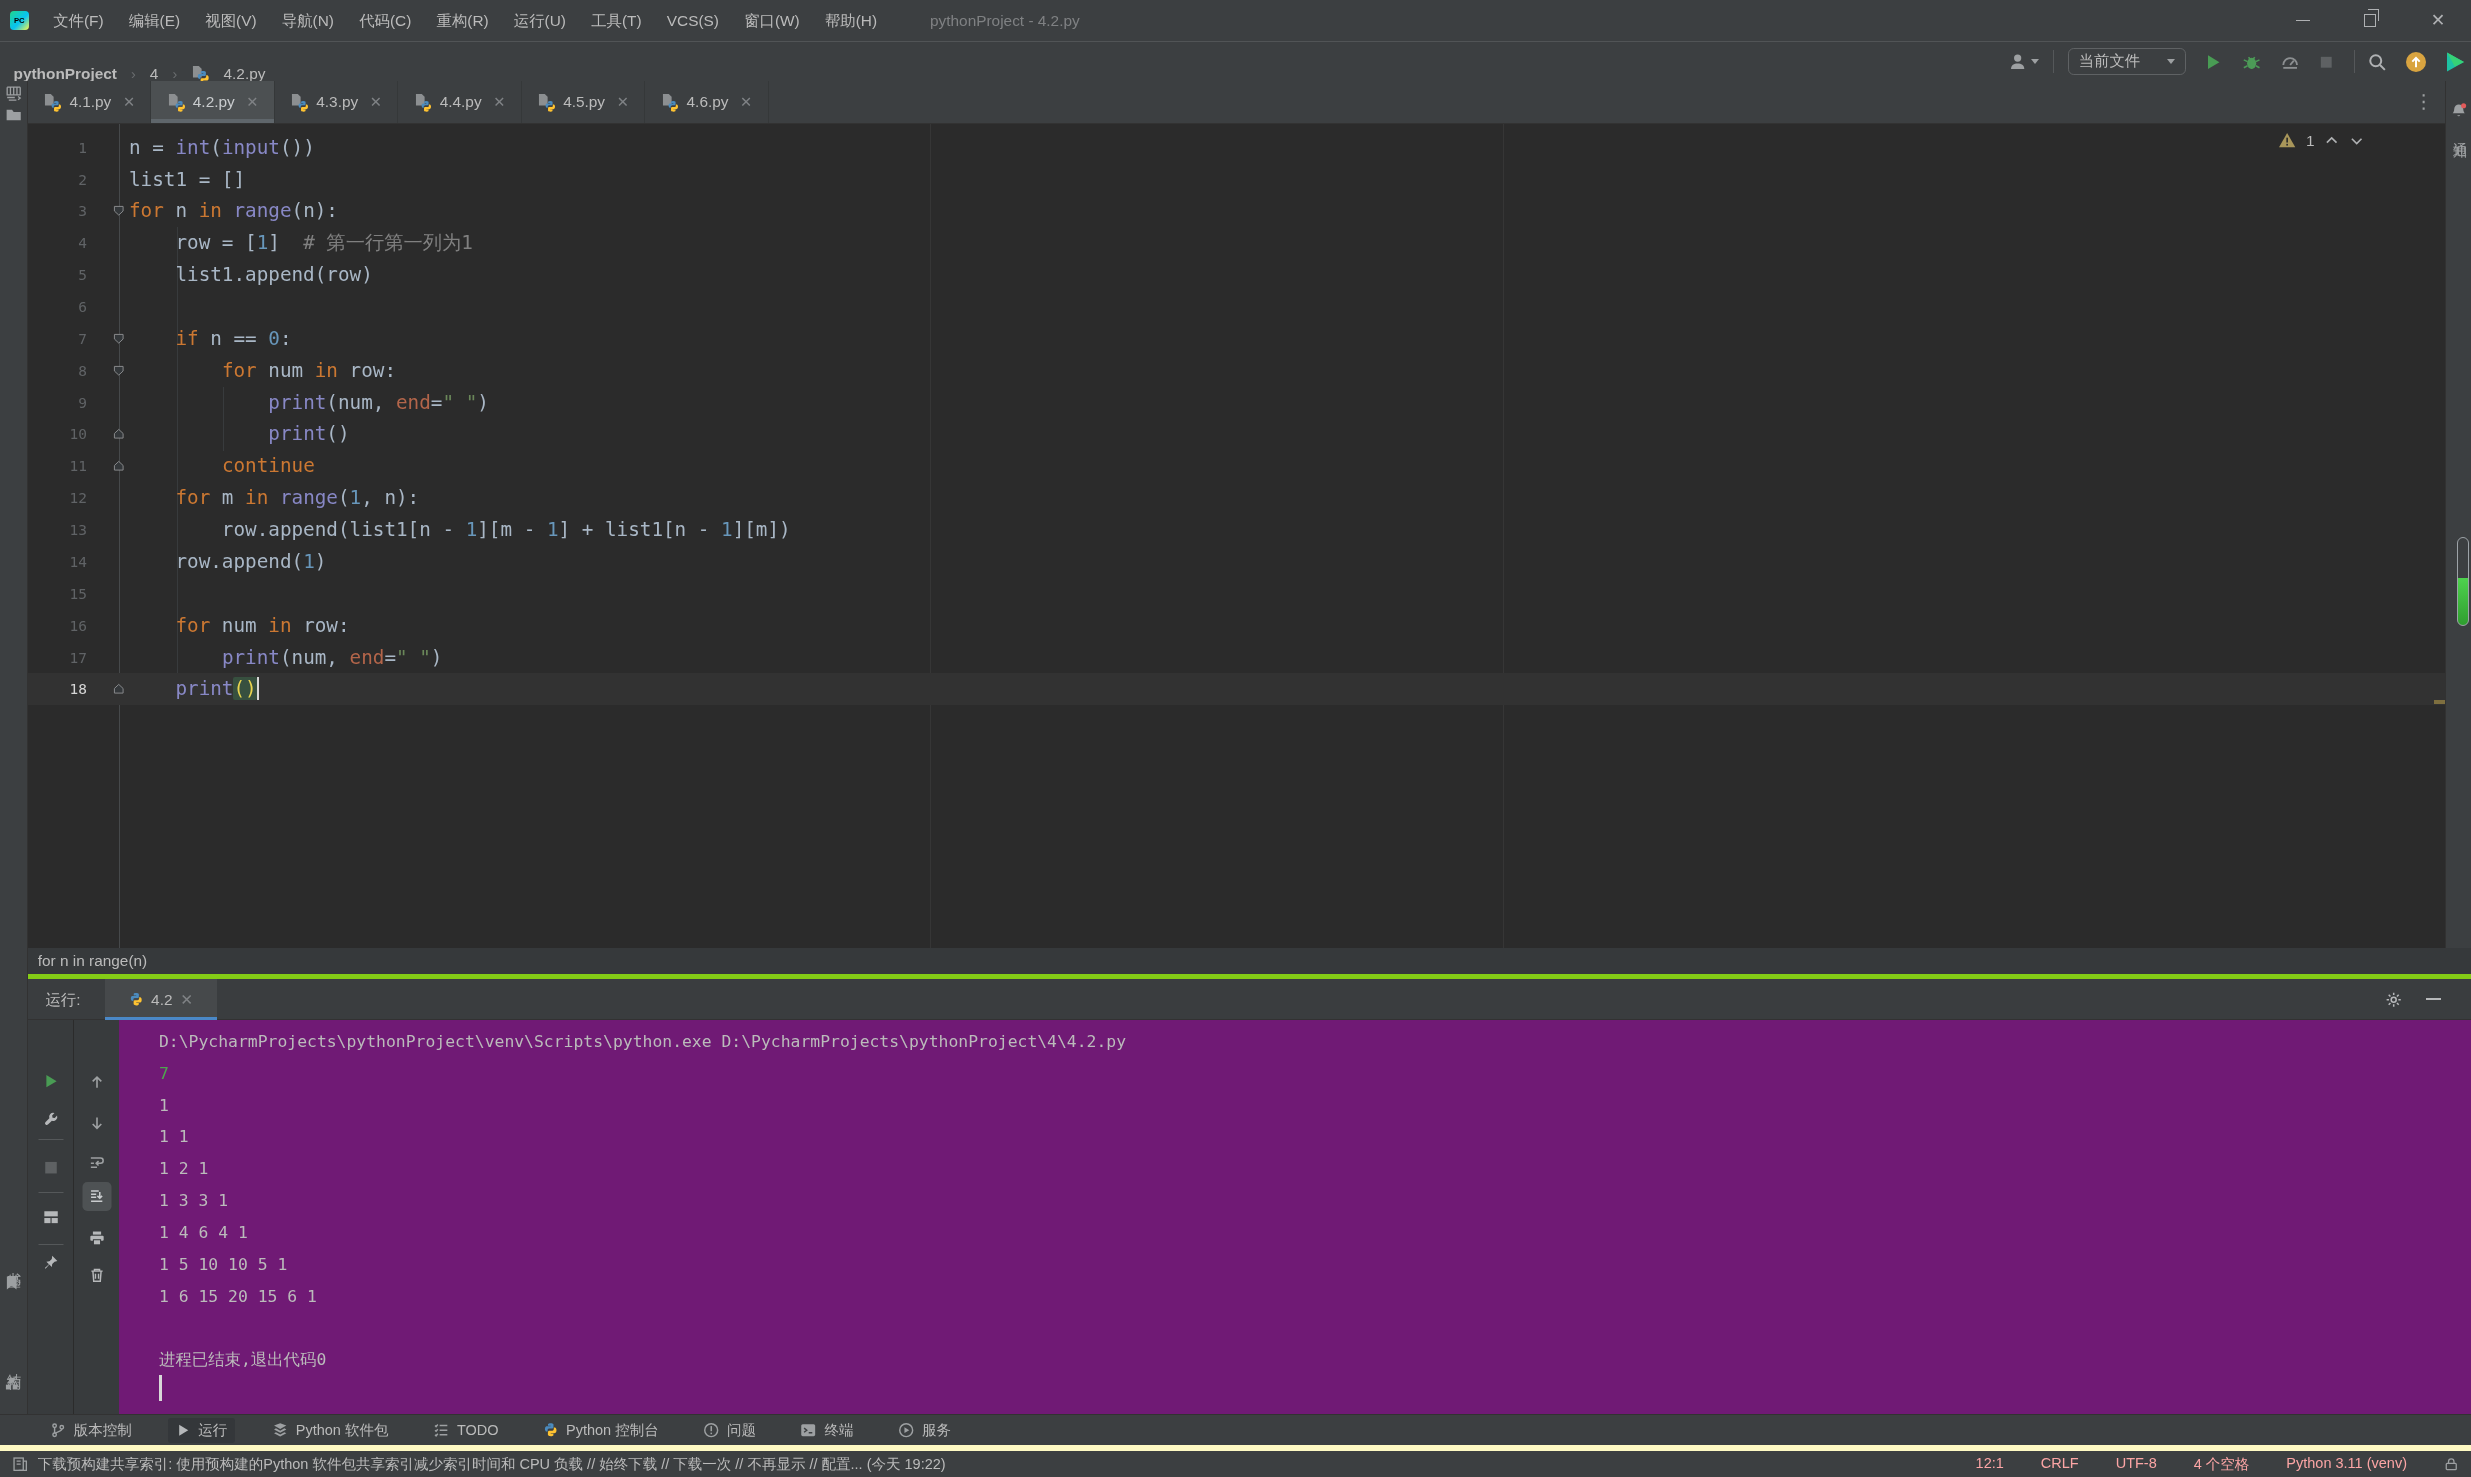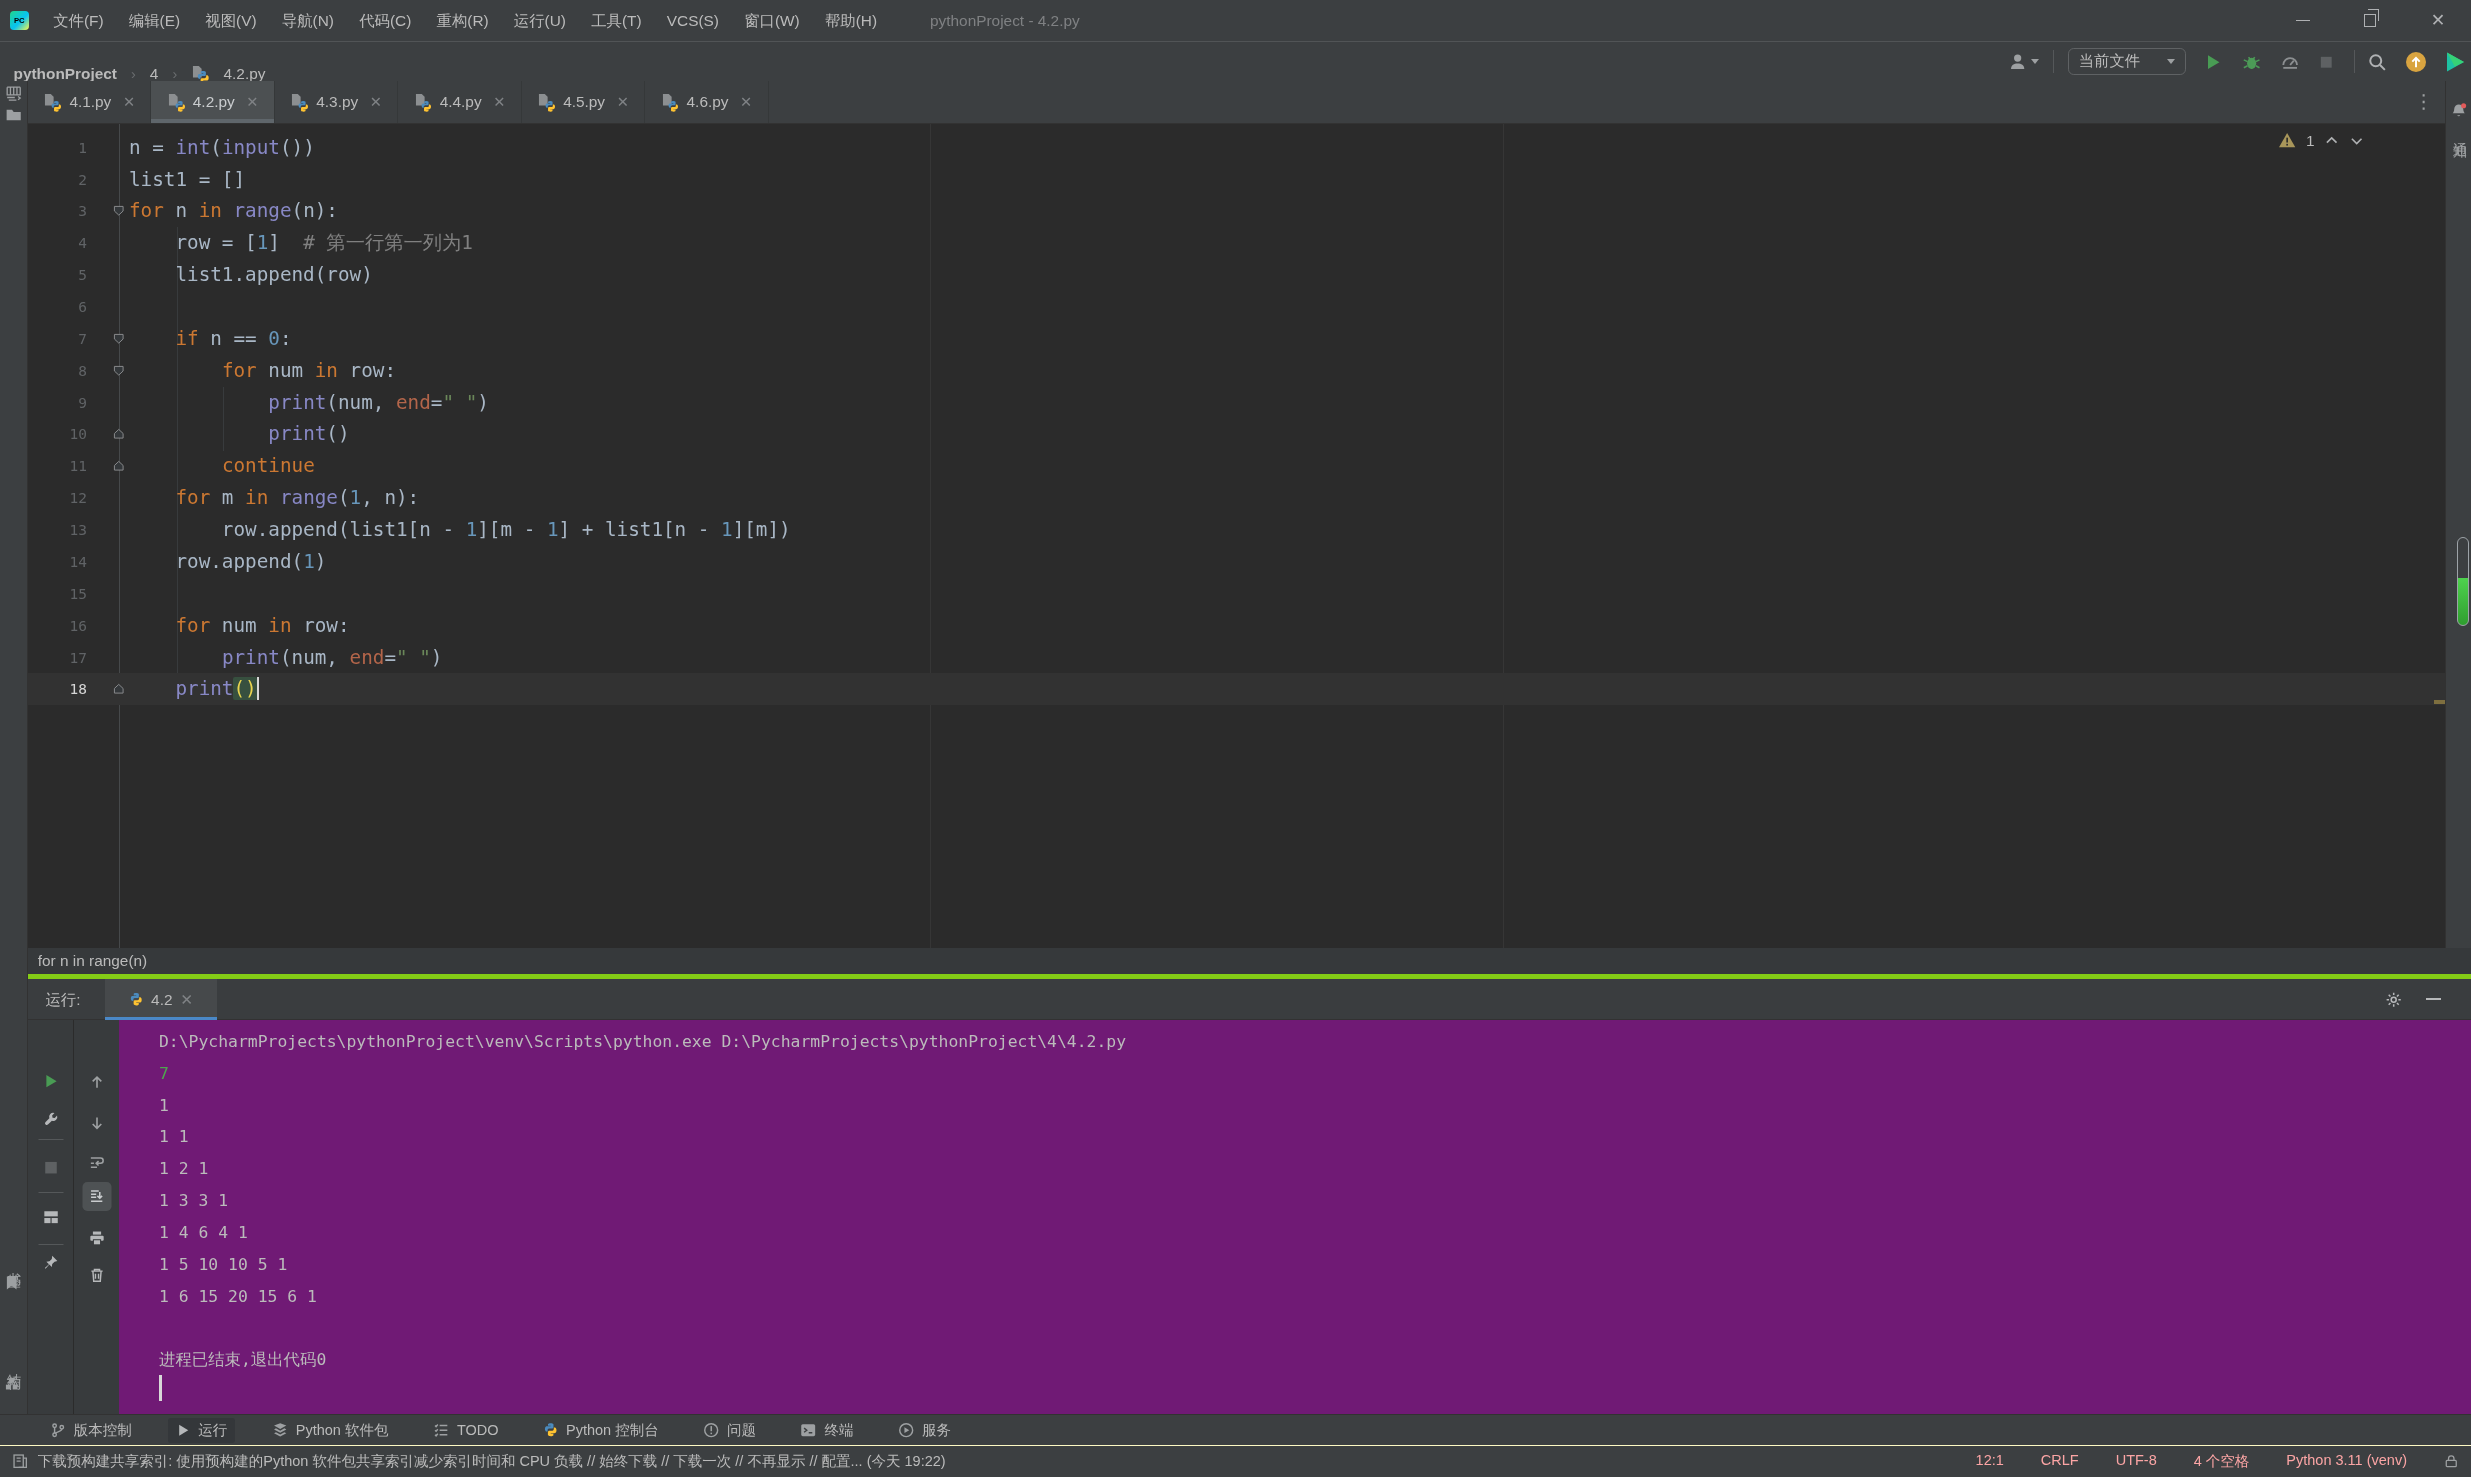--- a/index.html
+++ b/index.html
@@ -99,21 +99,21 @@
   .console-line.stdin{color:#4FA54F;}
   #console-caret{position:absolute;left:40px;top:355px;width:2.9px;height:26px;background:#D8D8D8;}
 
   
   #toolwindow-bar{left:0;top:1414px;width:2472px;height:31px;background:#3C3F41;border-top:1px solid #323232;
                   display:flex;align-items:center;padding-left:42px;gap:29px;box-sizing:border-box;}
   .tw-item{display:flex;align-items:center;gap:7.7px;font-size:14.5px;color:#BBBBBB;height:25px;padding:0 7.7px;}
   .tw-item.active{background:#34373A;border-radius:2.9px;}
 
   
-  #statusbar{left:0;top:1445px;width:2472px;height:32px;background:#3C3F41;border-top:1px solid #fef9c3;
+  #statusbar{left:0;top:1445px;width:2472px;height:32px;background:#3C3F41;border-top:6px solid #fef9c3;
              display:flex;align-items:center;font-size:14.5px;color:#BBBBBB;box-sizing:border-box;}
   #status-left{display:flex;align-items:center;gap:9.7px;margin-left:11.6px;flex:1;min-width:0;}
   #status-right{display:flex;align-items:center;gap:37px;margin-right:13.5px;}
   .status-item{color:#fca5a5;}
 </style>
 </head>
 <body>
 
 <div id="root">
 

